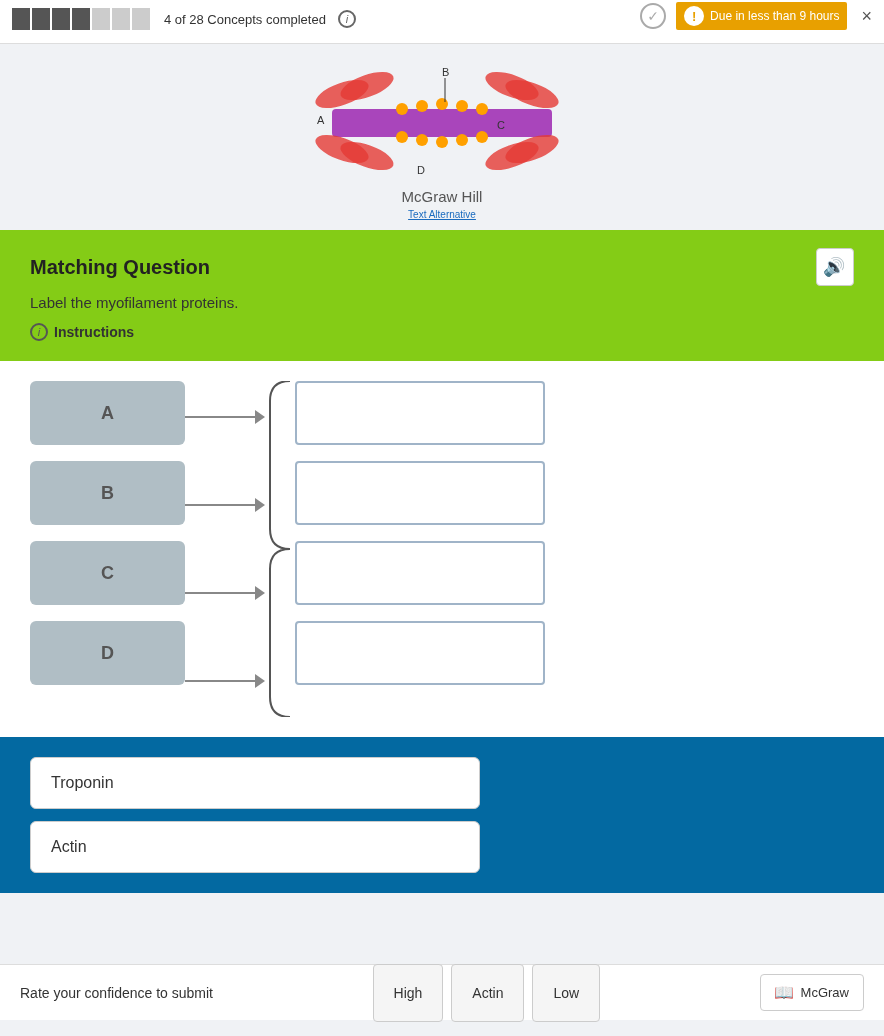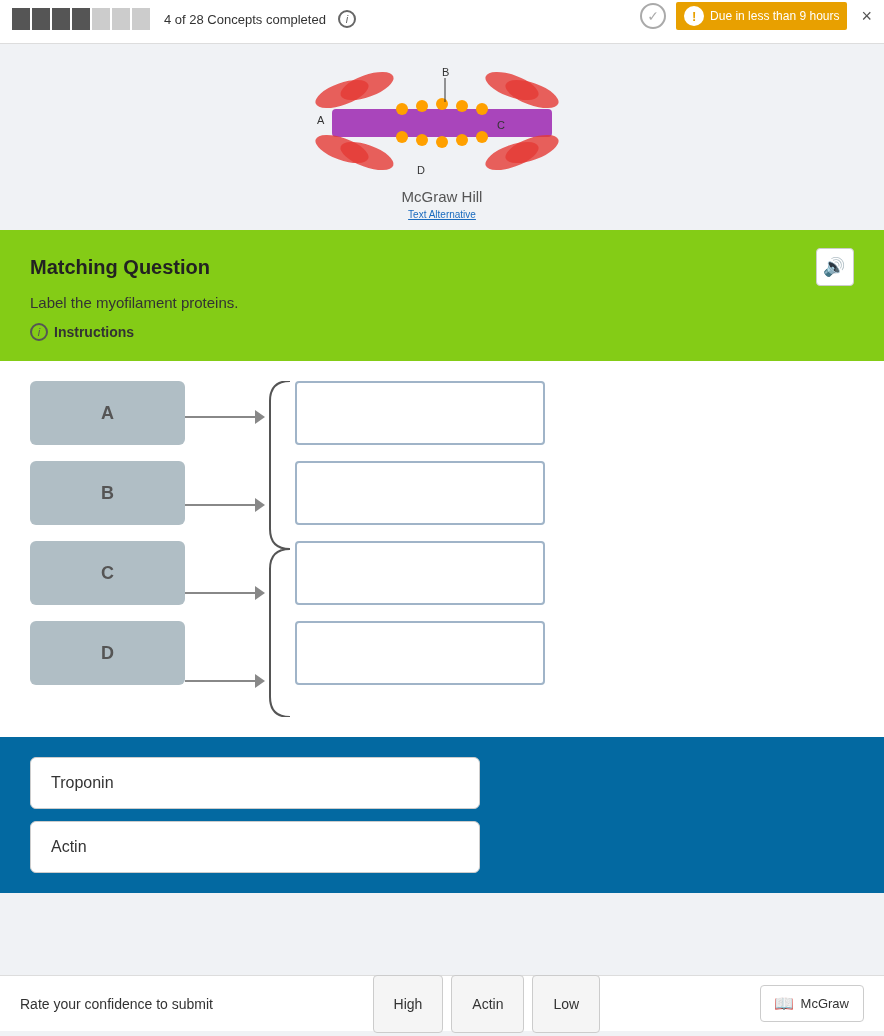--- a/index.html
+++ b/index.html
@@ -251,21 +251,21 @@
       color: #333;
       width: 450px;
       cursor: grab;
       display: flex;
       align-items: center;
     }
 
     
     .bottom-bar {
       position: fixed;
-      bottom: 5px;
+      bottom: 16px;
       left: 0;
       width: 884px;
       background: #fff;
       border-top: 1px solid #ddd;
       height: 56px;
       display: flex;
       align-items: center;
       justify-content: space-between;
       padding: 0 20px;
     }

